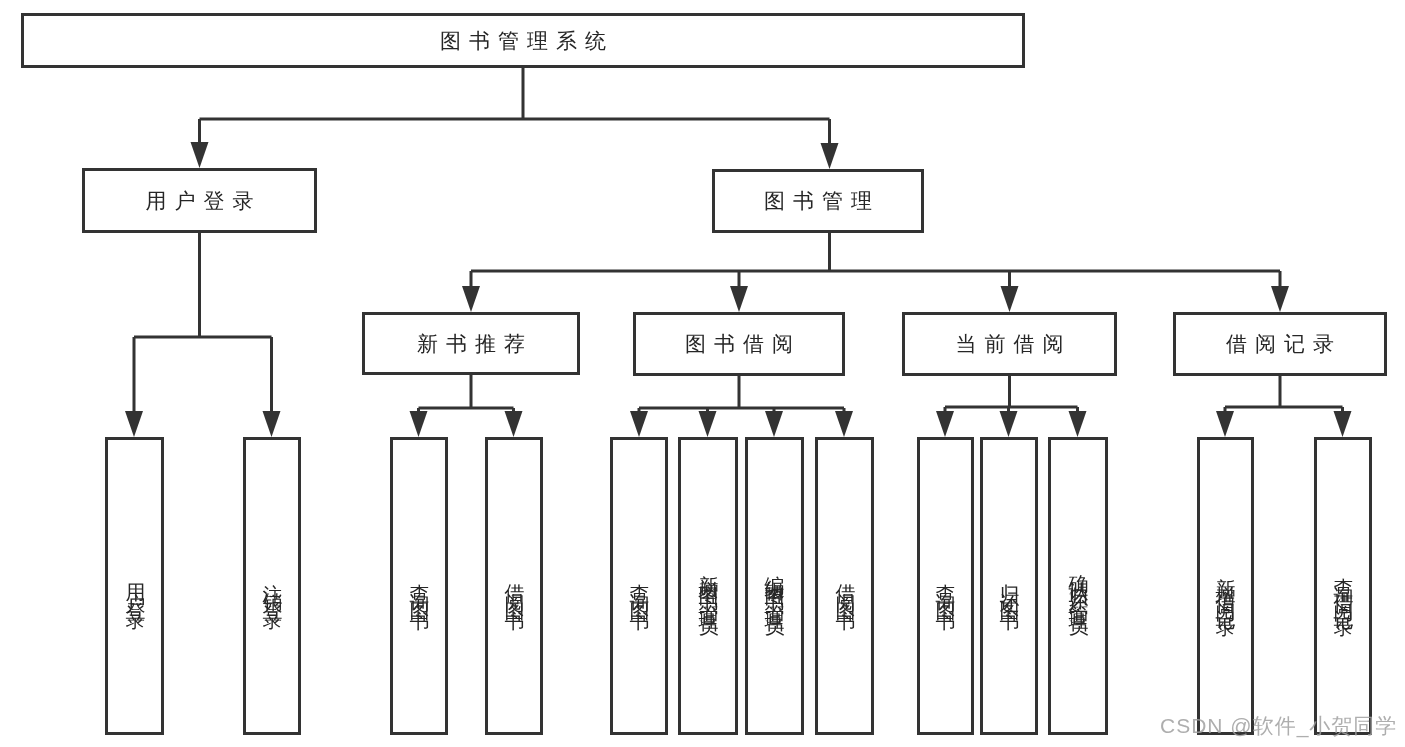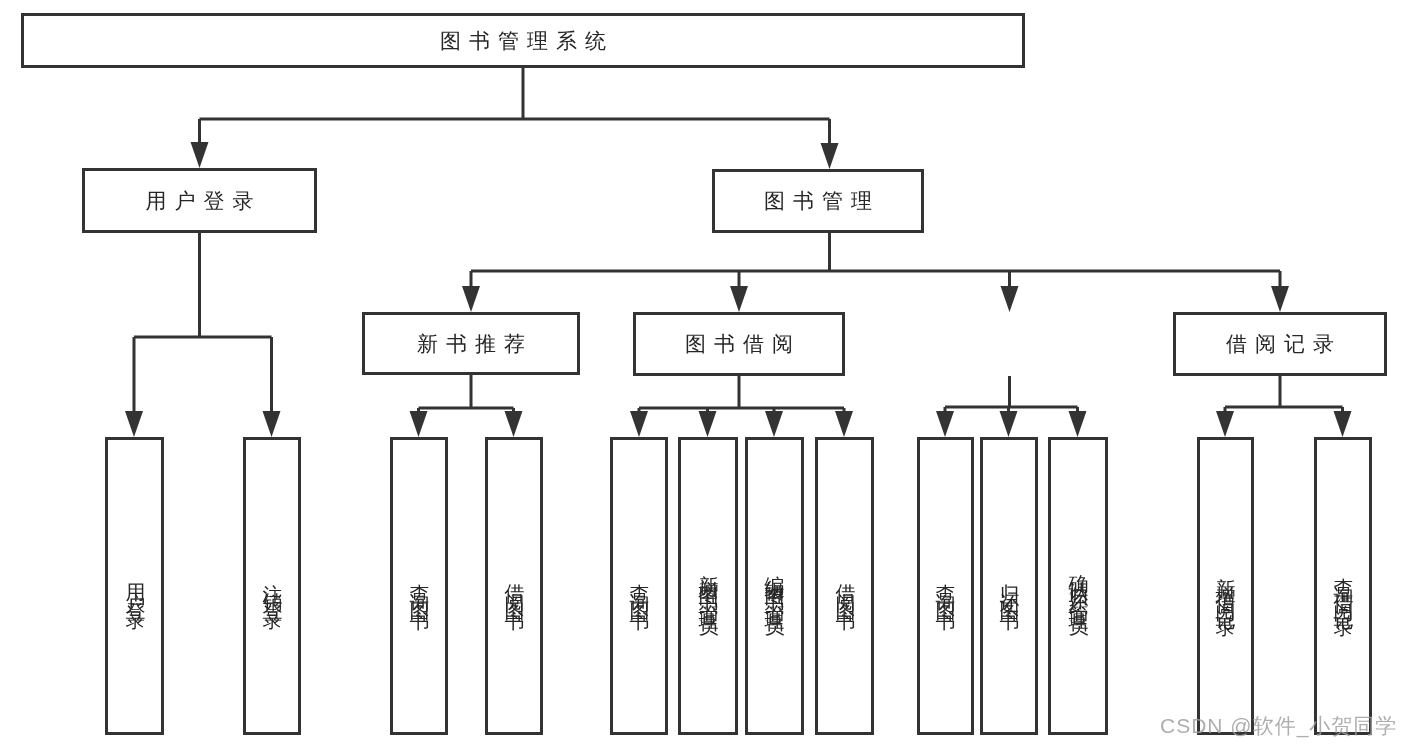--- a/index.html
+++ b/index.html
@@ -113,20 +113,21 @@
     </g>
   </svg>
 
   <div class="hnode" style="left:21px; top:13px; width:1004px; height:55px;">图书管理系统</div>
 
   <div class="hnode" style="left:82px; top:168px; width:235px; height:65px;">用户登录</div>
   <div class="hnode" style="left:712px; top:169px; width:212px; height:64px;">图书管理</div>
 
   <div class="hnode" style="left:362px; top:312px; width:218px; height:63px;">新书推荐</div>
   <div class="hnode" style="left:633px; top:312px; width:212px; height:64px;">图书借阅</div>
+  <div class="hnode" style="left:902px; top:312px; width:215px; height:64px;">当前借阅</div>
   <div class="hnode" style="left:1173px; top:312px; width:214px; height:64px;">借阅记录</div>
 
   <div class="leaf" style="left:105px; width:59px;">用户登录</div>
   <div class="leaf" style="left:243px; width:58px;">注销登录</div>
 
   <div class="leaf" style="left:390px; width:58px;">查询图书</div>
   <div class="leaf" style="left:485px; width:58px;">借阅图书</div>
 
   <div class="leaf" style="left:610px; width:58px;">查询图书</div>
   <div class="leaf" style="left:678px; width:60px; letter-spacing:6px; line-height:53px;">新增图书（管理员）</div>

